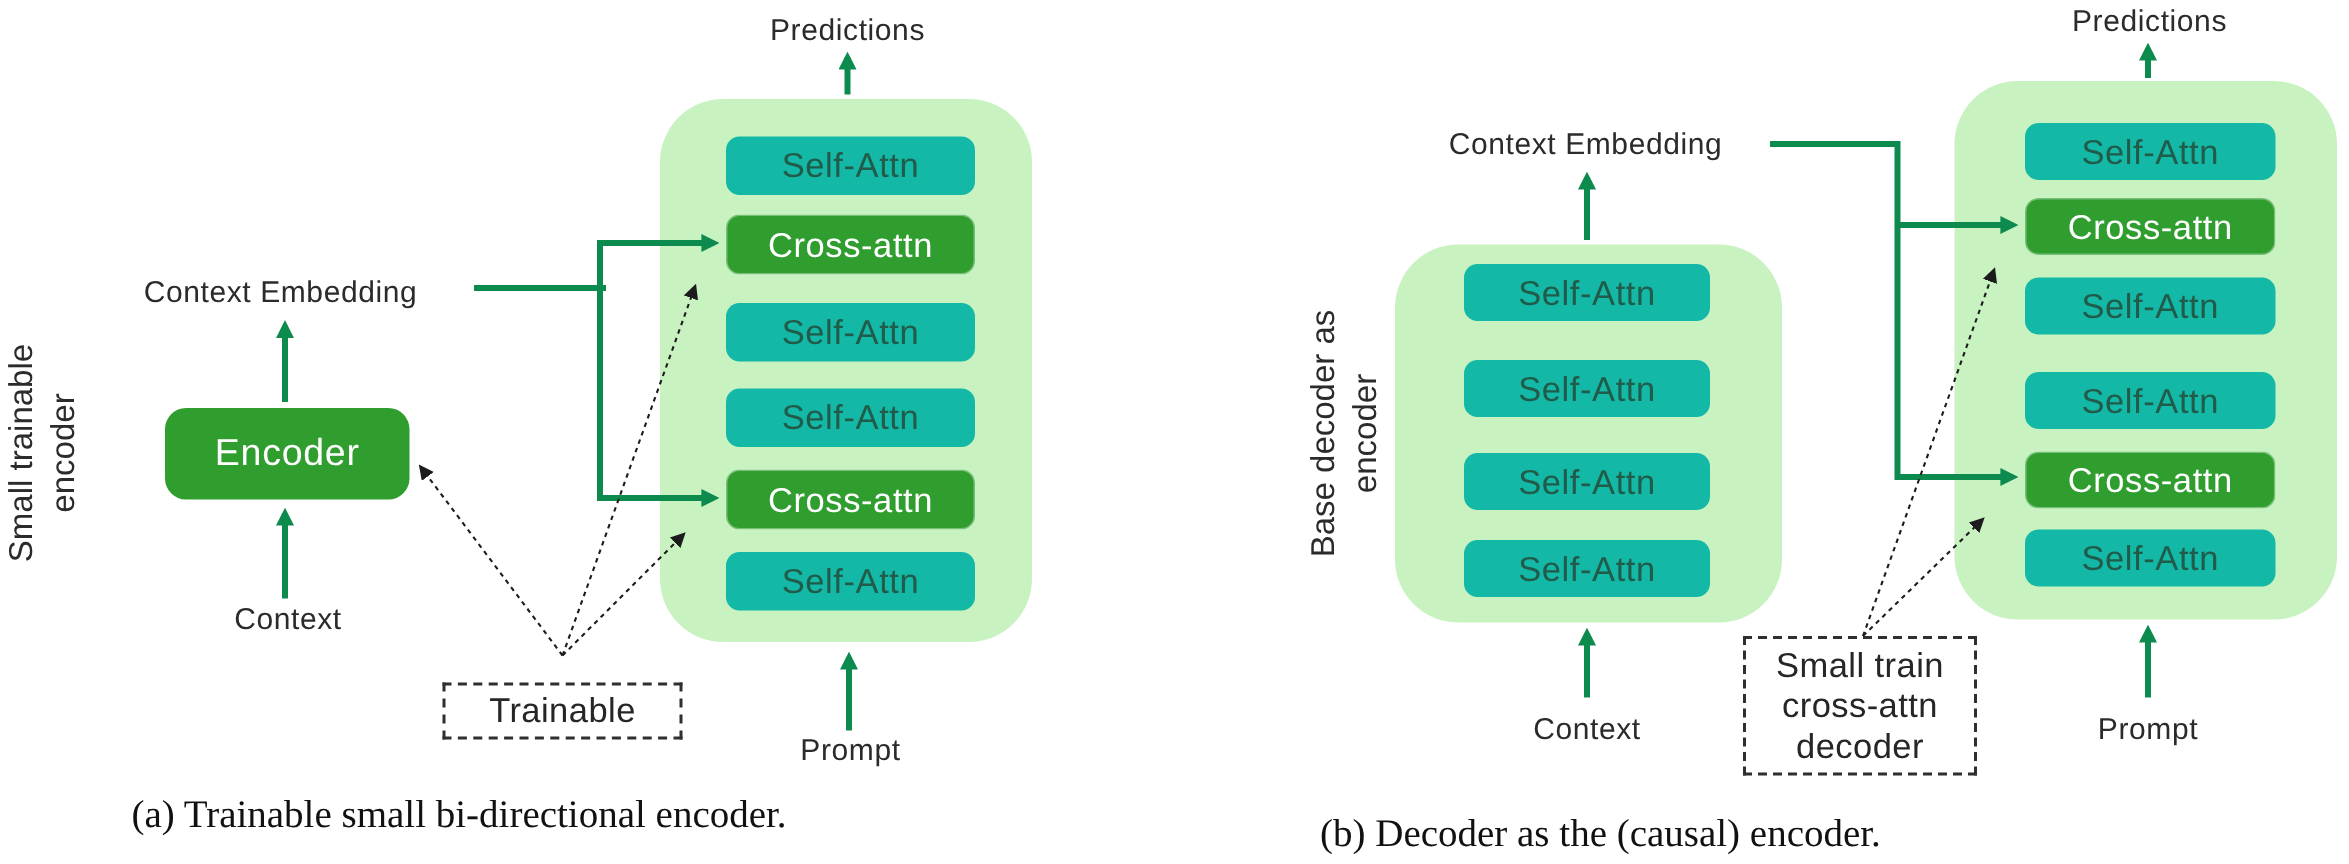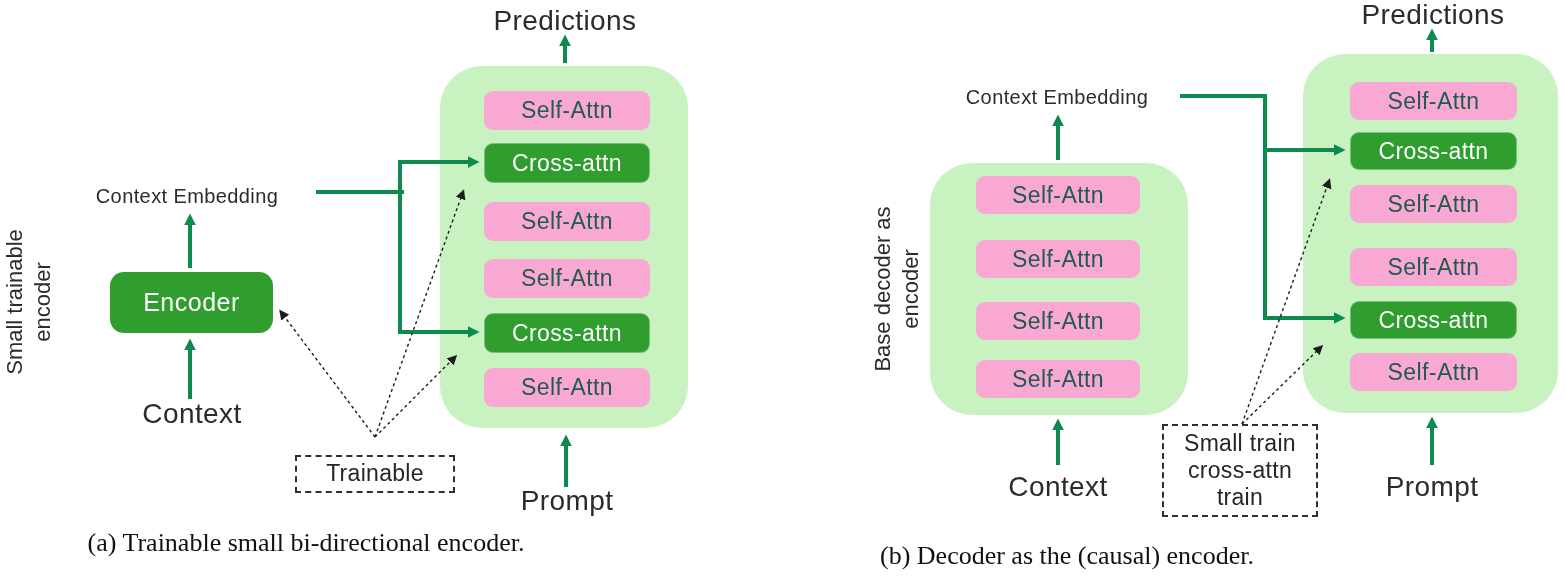--- a/index.html
+++ b/index.html
@@ -1,27 +1,27 @@
 <!DOCTYPE html>
 <html><head>
 <meta charset="utf-8">
 <style>
   html,body{margin:0;padding:0;background:#ffffff;}
   #canvas{position:relative;width:1566px;height:576px;background:#ffffff;overflow:hidden;
           font-family:"Liberation Sans",sans-serif;color:#2b2b2b;}
   .abs{position:absolute;}
   .ctr{transform:translate(-50%,-50%);}
-  .lbl{font-size:28px;letter-spacing:0.4px;white-space:nowrap;}
+  .lbl{font-size:20px;letter-spacing:0.4px;white-space:nowrap;}
   .big-lbl{font-size:20px;letter-spacing:0.4px;white-space:nowrap;}
   .side-lbl{font-size:22px;line-height:1.25;text-align:center;white-space:nowrap;
             transform:translate(-50%,-50%) rotate(-90deg);}
   .stack{position:absolute;background:#c9f2c1;border-radius:42px;}
   .layer{position:absolute;display:flex;align-items:center;justify-content:center;
          font-size:23px;letter-spacing:0.4px;border-radius:9px;box-sizing:border-box;}
-  .self{background:#f9a8d4;border:2px solid #eefaе9;border-color:rgba(255,255,255,0.85);color:#215b49;}
+  .self{background:#14b8a6;border:2px solid #eefaе9;border-color:rgba(255,255,255,0.85);color:#215b49;}
   .cross{background:#2f9e2f;border:1.5px solid rgba(255,255,255,0.35);color:#ffffff;}
   .node{position:absolute;display:flex;align-items:center;justify-content:center;
         background:#2f9e2f;color:#ffffff;border-radius:14px;font-size:25px;letter-spacing:0.5px;}
   .dashedbox{position:absolute;border:2px dashed #2f2f2f;color:#262626;box-sizing:border-box;
              display:flex;flex-direction:column;align-items:center;justify-content:center;
              font-size:23px;letter-spacing:0.3px;line-height:1.18;background:#ffffff;}
   .caption{position:absolute;font-family:"Liberation Serif",serif;font-size:26px;color:#111111;
            text-align:center;white-space:nowrap;}
   svg.overlay{position:absolute;left:0;top:0;pointer-events:none;}
 </style>
@@ -82,21 +82,21 @@
   <div class="layer self" style="left:1350px;top:248px;width:167px;height:38px;">Self-Attn</div>
   <div class="layer cross" style="left:1350px;top:301px;width:167px;height:38px;">Cross-attn</div>
   <div class="layer self" style="left:1350px;top:353px;width:167px;height:38px;">Self-Attn</div>
 
   <div class="abs ctr lbl" style="left:1058px;top:487px;">Context</div>
   <div class="abs ctr lbl" style="left:1432px;top:487px;">Prompt</div>
 
   <div class="dashedbox" style="left:1162px;top:424px;width:156px;height:93px;">
     <span style="display:block">Small train</span>
     <span style="display:block">cross-attn</span>
-    <span style="display:block">train</span>
+    <span style="display:block">decoder</span>
   </div>
 
   <div class="caption" style="left:880px;top:541px;width:370px;">(b) Decoder as the (causal) encoder.</div>
 
   <svg class="overlay" width="1566" height="576" viewBox="0 0 1566 576">
     <defs>
       <marker id="ag" viewBox="0 0 10 10" refX="7" refY="5" markerWidth="12" markerHeight="12" markerUnits="userSpaceOnUse" orient="auto">
         <path d="M0,0 L10,5 L0,10 z" fill="#0d8a4e"></path>
       </marker>
       <marker id="ab" viewBox="0 0 10 10" refX="7" refY="5" markerWidth="10" markerHeight="10" markerUnits="userSpaceOnUse" orient="auto">

